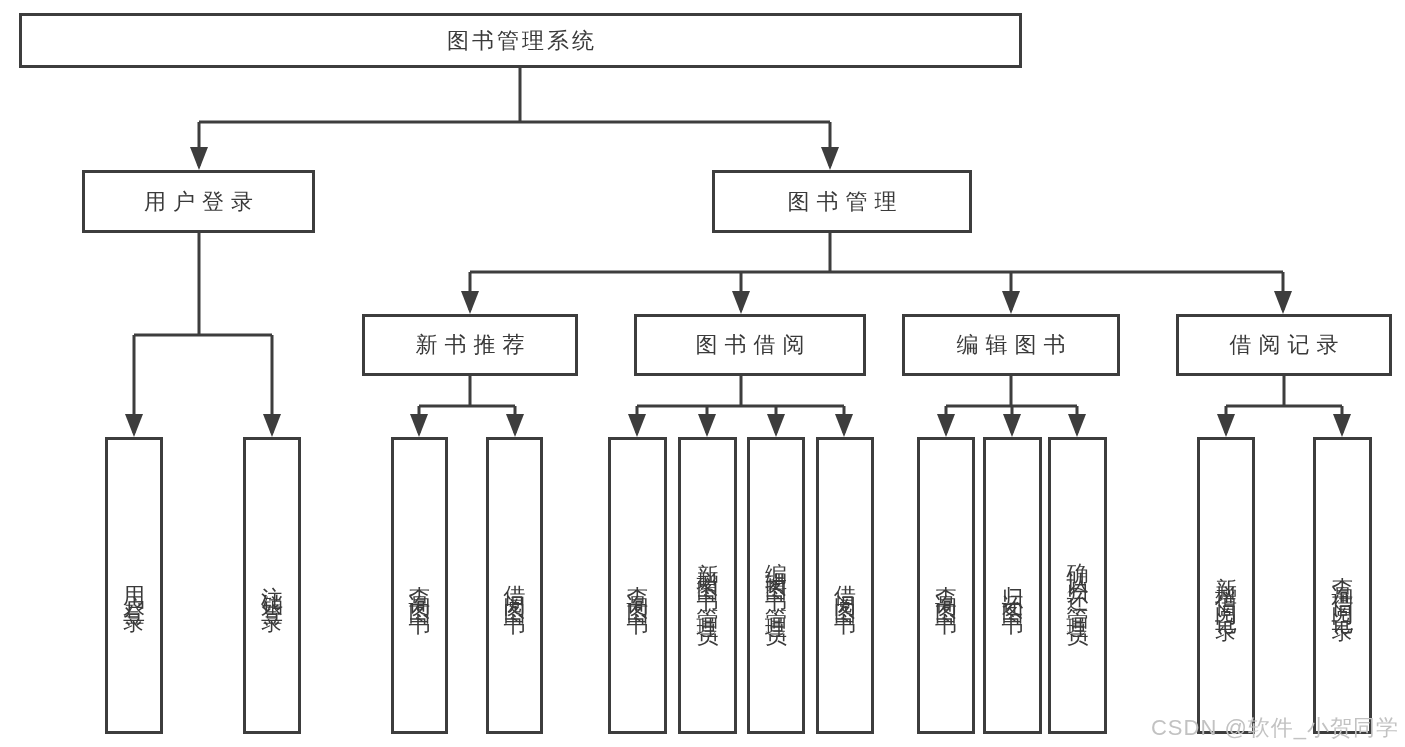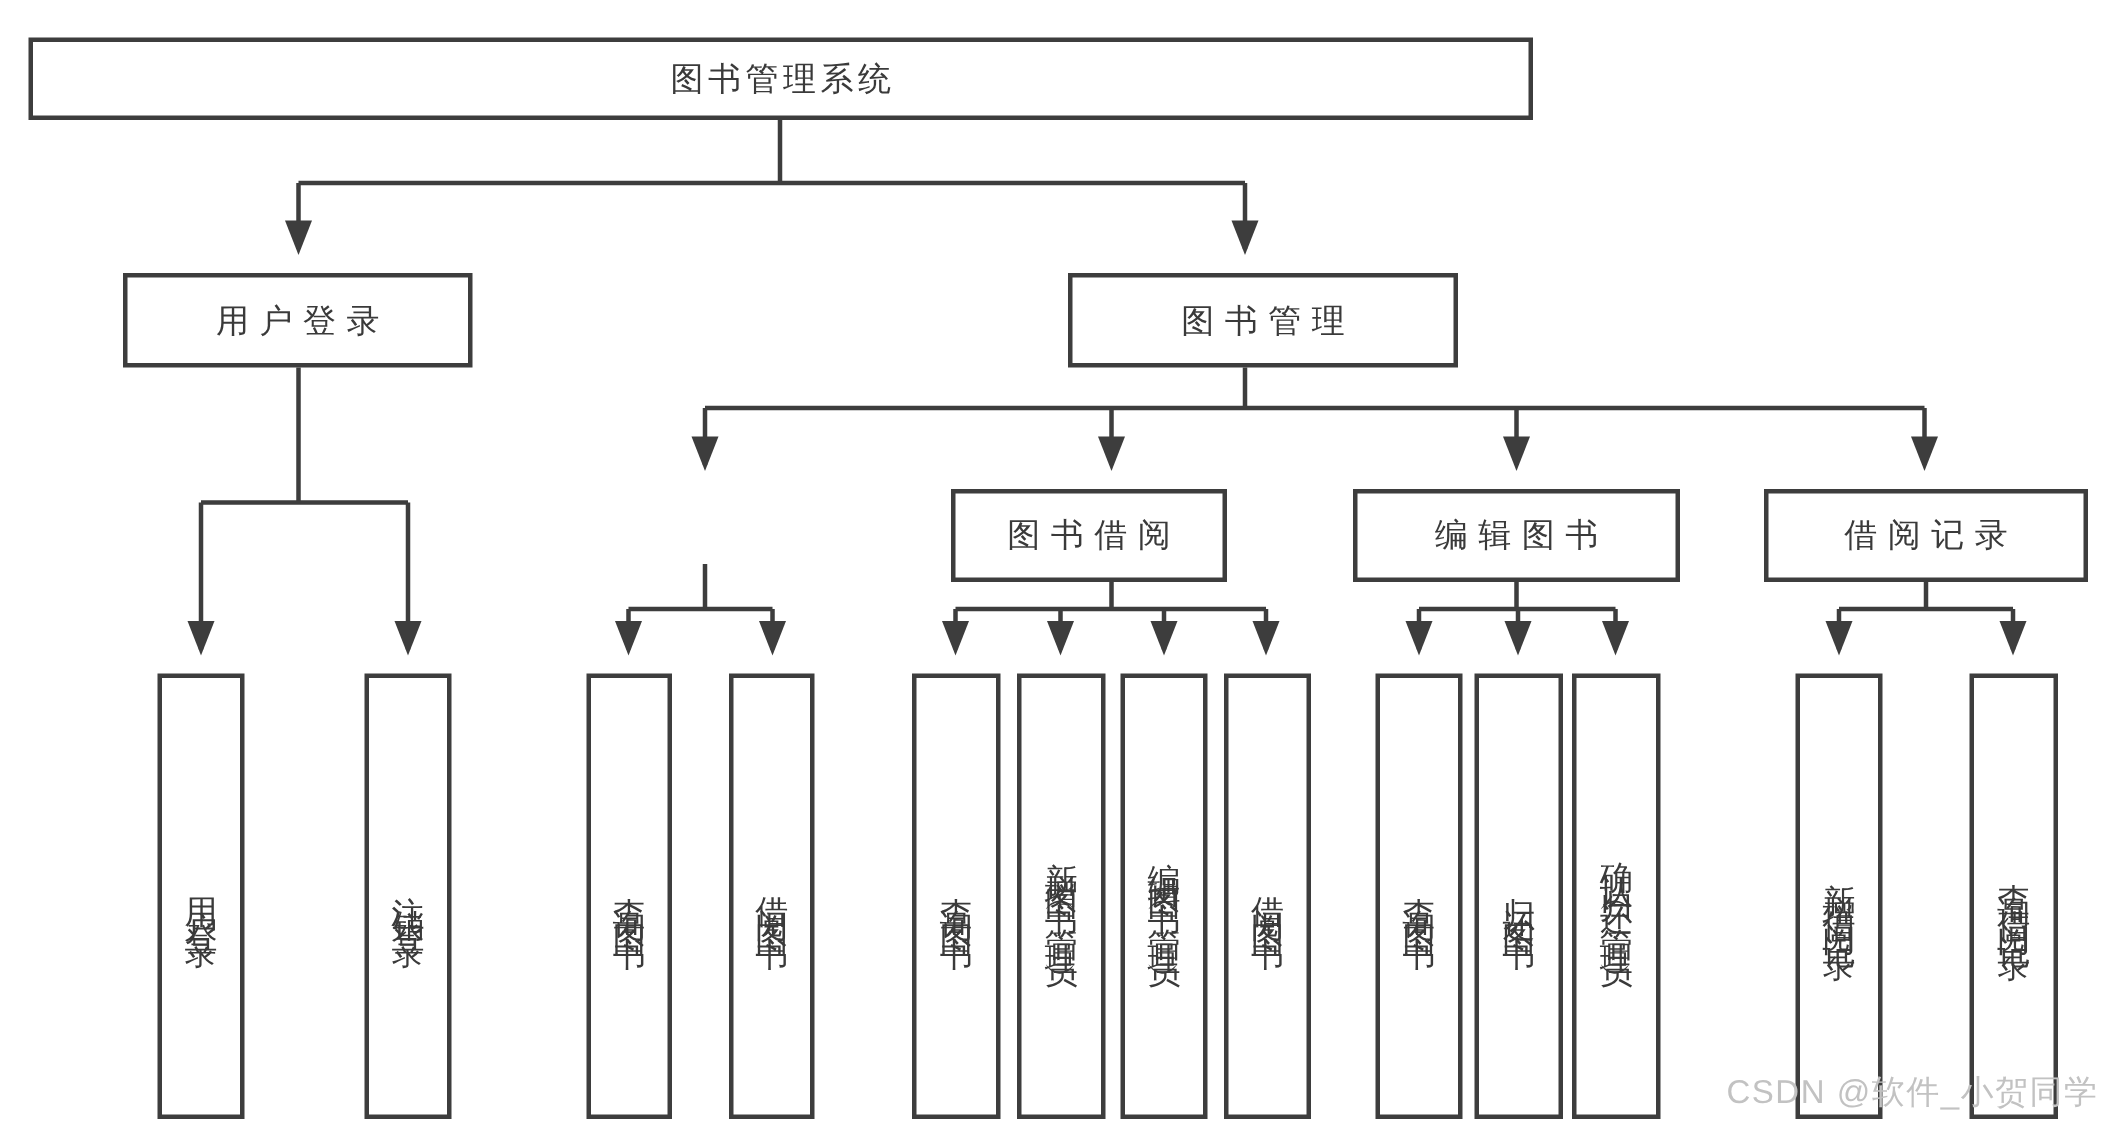--- a/index.html
+++ b/index.html
@@ -20,21 +20,20 @@
   .box {
     position: absolute;
     box-sizing: border-box;
     background: #ffffff;
     border: 3px solid #3d3d3d;
     display: flex;
     align-items: center;
     justify-content: center;
     color: #3a3a3a;
     z-index: 2;
-    margin-top: 12px;
   }
   .box.h span {
     font-size: 22px;
     letter-spacing: 7px;
     text-indent: 7px;
     white-space: nowrap;
   }
   .box.root span {
     font-size: 22px;
     letter-spacing: 3px;
@@ -100,21 +99,24 @@
     <span>图书管理系统</span>
   </div>
 
   <div class="box h" style="left:82px; top:170px; width:233px; height:63px;">
     <span>用户登录</span>
   </div>
   <div class="box h" style="left:712px; top:170px; width:260px; height:63px;">
     <span>图书管理</span>
   </div>
 
-  <div class="box h" style="left:634px; top:314px; width:184px; height:62px;">
+  <div class="box h" style="left:362px; top:314px; width:216px; height:62px;">
+    <span>新书推荐</span>
+  </div>
+  <div class="box h" style="left:634px; top:314px; width:232px; height:62px;">
     <span>图书借阅</span>
   </div>
   <div class="box h" style="left:902px; top:314px; width:218px; height:62px;">
     <span>编辑图书</span>
   </div>
   <div class="box h" style="left:1176px; top:314px; width:216px; height:62px;">
     <span>借阅记录</span>
   </div>
 
   <div class="box v" style="left:105px; top:437px; width:58px; height:297px;">

